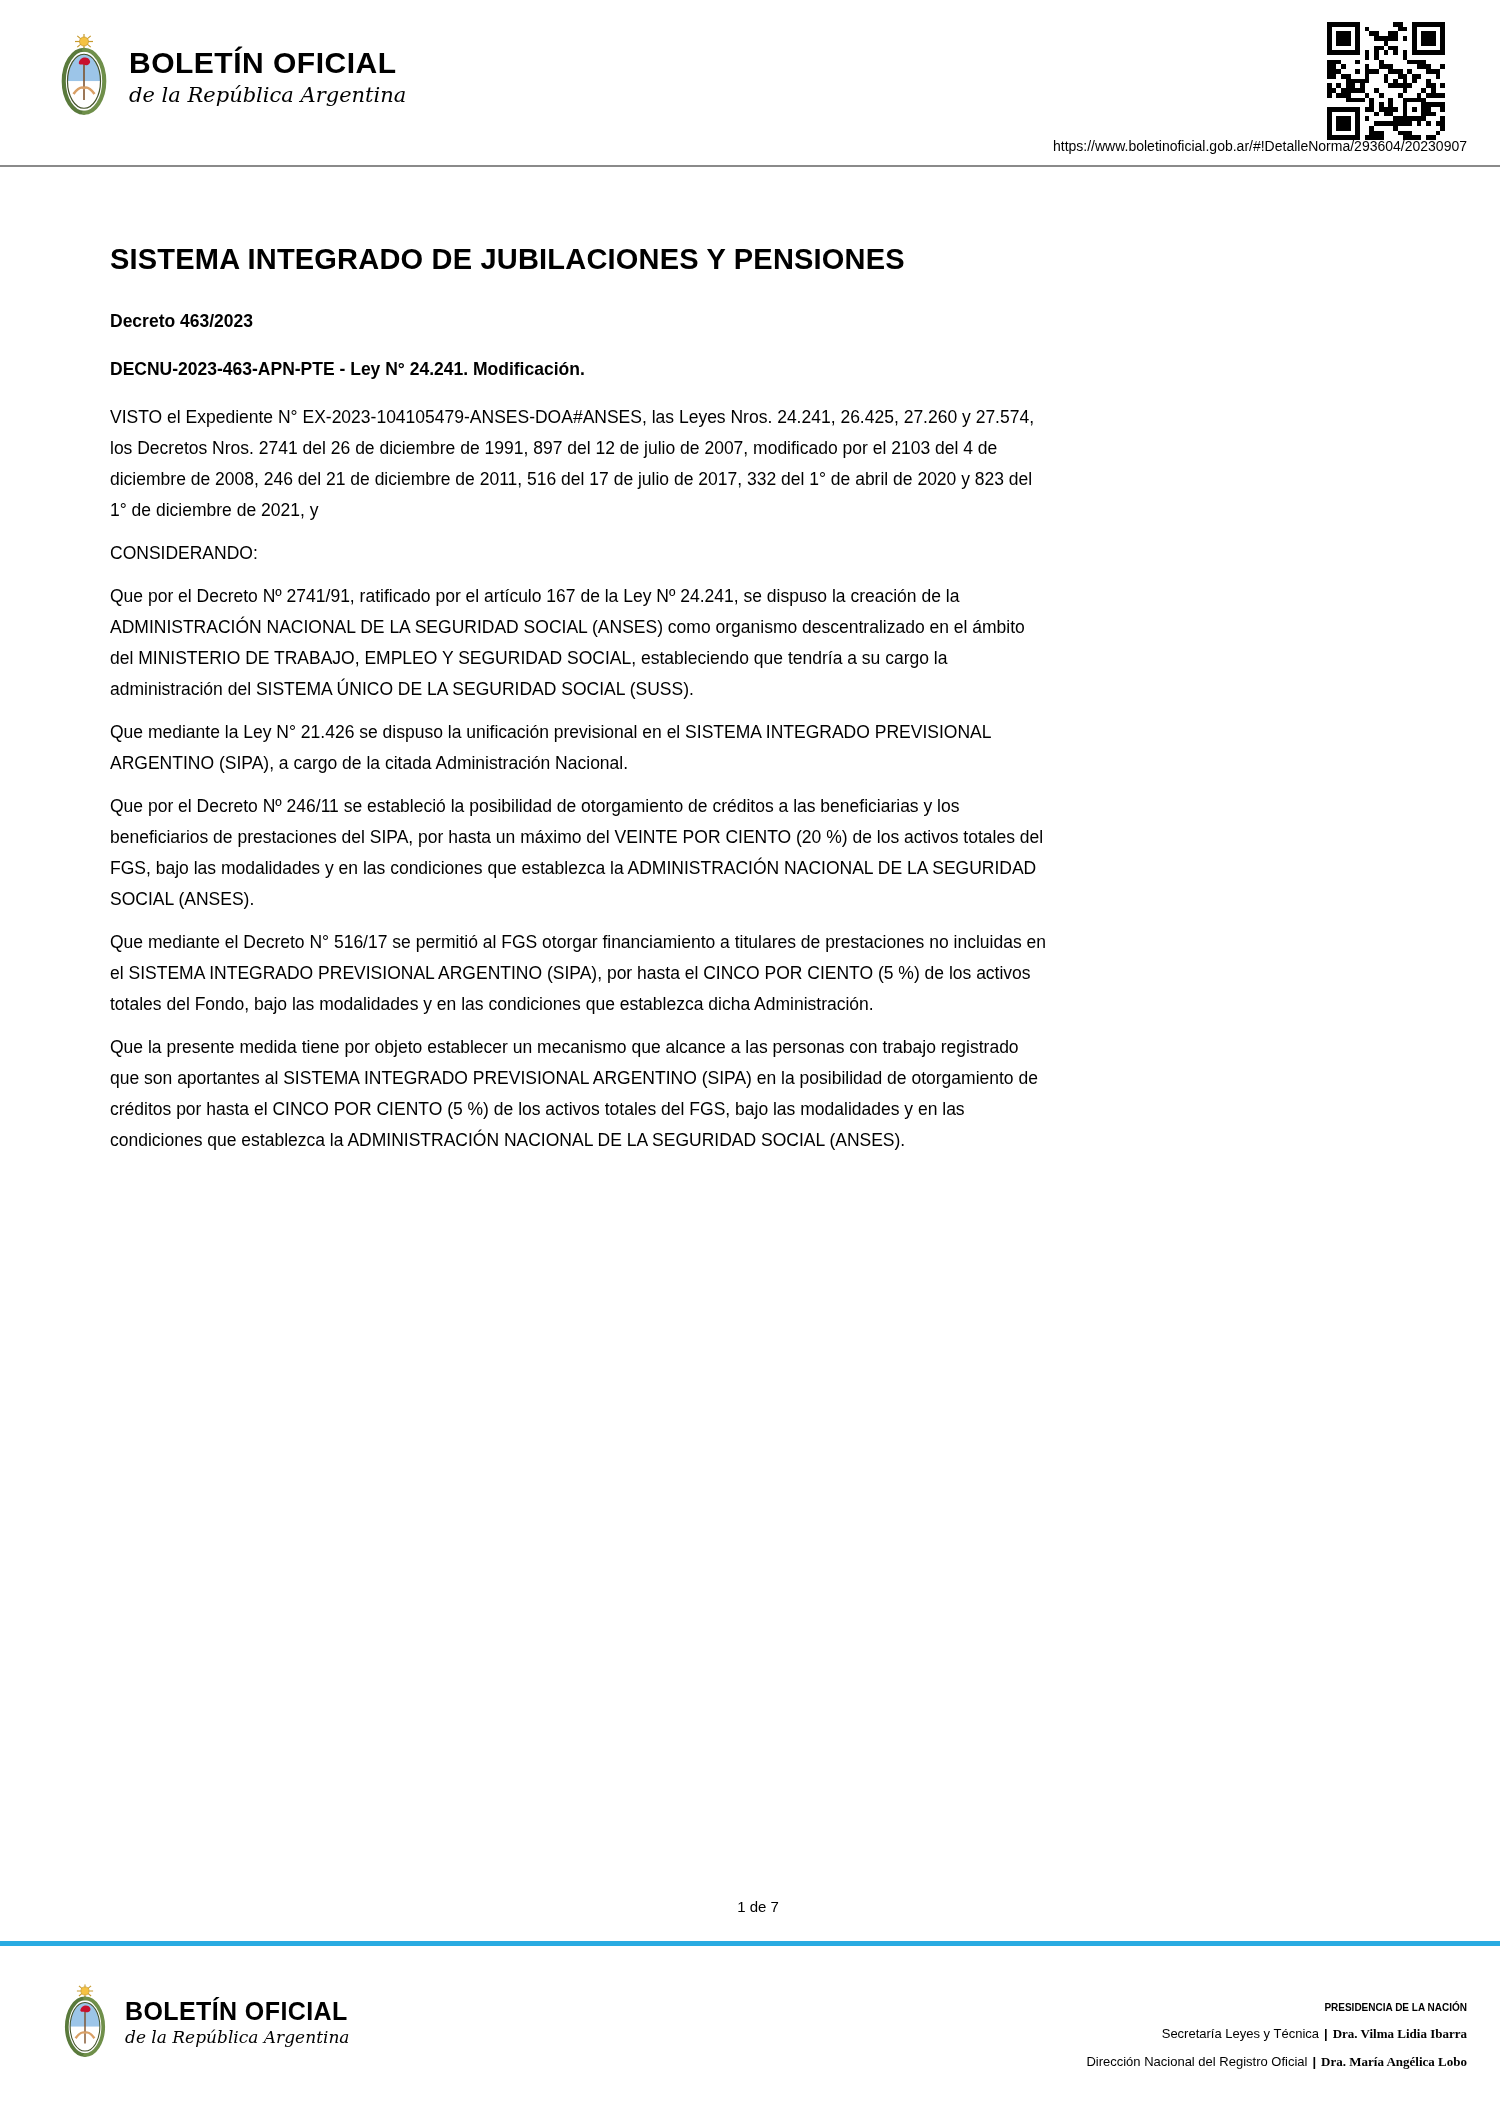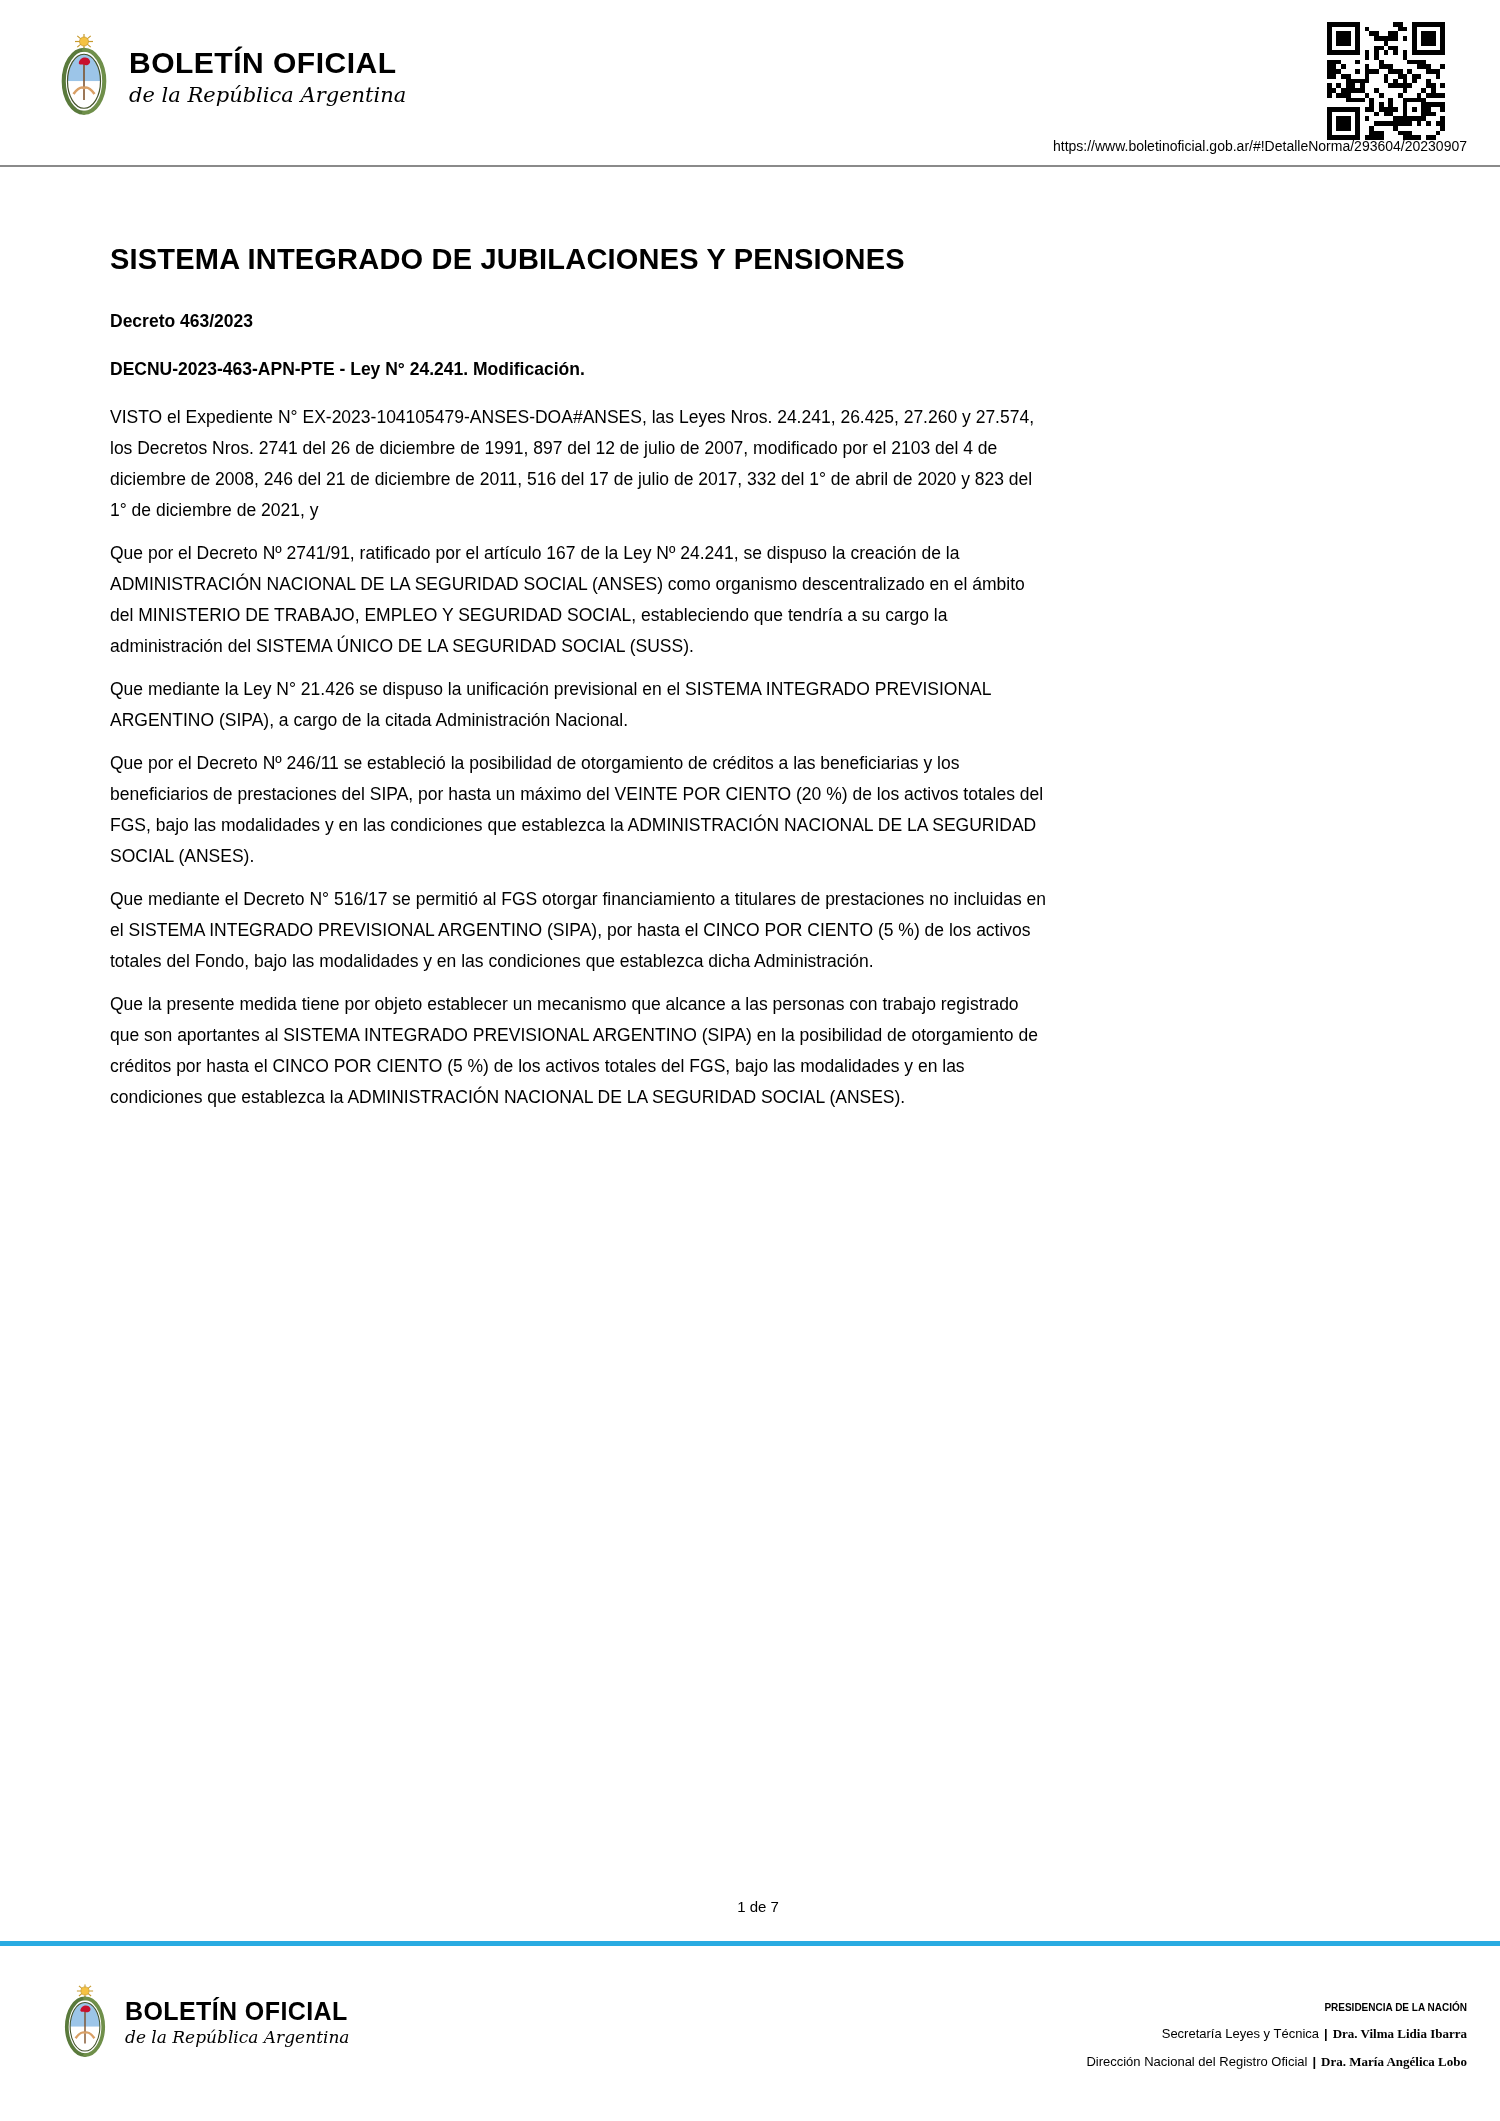--- a/index.html
+++ b/index.html
@@ -85,20 +85,21 @@
     </svg>
 
   <div class="header-url">https://www.boletinoficial.gob.ar/#!DetalleNorma/293604/20230907</div>
   <div class="header-rule"></div>
 
   <main class="content">
     <h1 class="doc-title">SISTEMA INTEGRADO DE JUBILACIONES Y PENSIONES</h1>
     <p class="meta bold">Decreto 463/2023</p>
     <p class="meta bold">DECNU-2023-463-APN-PTE - Ley N° 24.241. Modificación.</p>
     <p class="para">VISTO el Expediente N° EX-2023-104105479-ANSES-DOA#ANSES, las Leyes Nros. 24.241, 26.425, 27.260 y 27.574, los Decretos Nros. 2741 del 26 de diciembre de 1991, 897 del 12 de julio de 2007, modificado por el 2103 del 4 de diciembre de 2008, 246 del 21 de diciembre de 2011, 516 del 17 de julio de 2017, 332 del 1° de abril de 2020 y 823 del 1° de diciembre de 2021, y</p>
+    <p class="para">CONSIDERANDO:</p>
     <p class="para">Que por el Decreto Nº 2741/91, ratificado por el artículo 167 de la Ley Nº 24.241, se dispuso la creación de la ADMINISTRACIÓN NACIONAL DE LA SEGURIDAD SOCIAL (ANSES) como organismo descentralizado en el ámbito del MINISTERIO DE TRABAJO, EMPLEO Y SEGURIDAD SOCIAL, estableciendo que tendría a su cargo la administración del SISTEMA ÚNICO DE LA SEGURIDAD SOCIAL (SUSS).</p>
     <p class="para">Que mediante la Ley N° 21.426 se dispuso la unificación previsional en el SISTEMA INTEGRADO PREVISIONAL ARGENTINO (SIPA), a cargo de la citada Administración Nacional.</p>
     <p class="para">Que por el Decreto Nº 246/11 se estableció la posibilidad de otorgamiento de créditos a las beneficiarias y los beneficiarios de prestaciones del SIPA, por hasta un máximo del VEINTE POR CIENTO (20 %) de los activos totales del FGS, bajo las modalidades y en las condiciones que establezca la ADMINISTRACIÓN NACIONAL DE LA SEGURIDAD SOCIAL (ANSES).</p>
     <p class="para">Que mediante el Decreto N° 516/17 se permitió al FGS otorgar financiamiento a titulares de prestaciones no incluidas en el SISTEMA INTEGRADO PREVISIONAL ARGENTINO (SIPA), por hasta el CINCO POR CIENTO (5 %) de los activos totales del Fondo, bajo las modalidades y en las condiciones que establezca dicha Administración.</p>
     <p class="para">Que la presente medida tiene por objeto establecer un mecanismo que alcance a las personas con trabajo registrado que son aportantes al SISTEMA INTEGRADO PREVISIONAL ARGENTINO (SIPA) en la posibilidad de otorgamiento de créditos por hasta el CINCO POR CIENTO (5 %) de los activos totales del FGS, bajo las modalidades y en las condiciones que establezca la ADMINISTRACIÓN NACIONAL DE LA SEGURIDAD SOCIAL (ANSES).</p>
   </main>
 
   <div class="page-num">1 de 7</div>
   <div class="accent-bar"></div>
 

